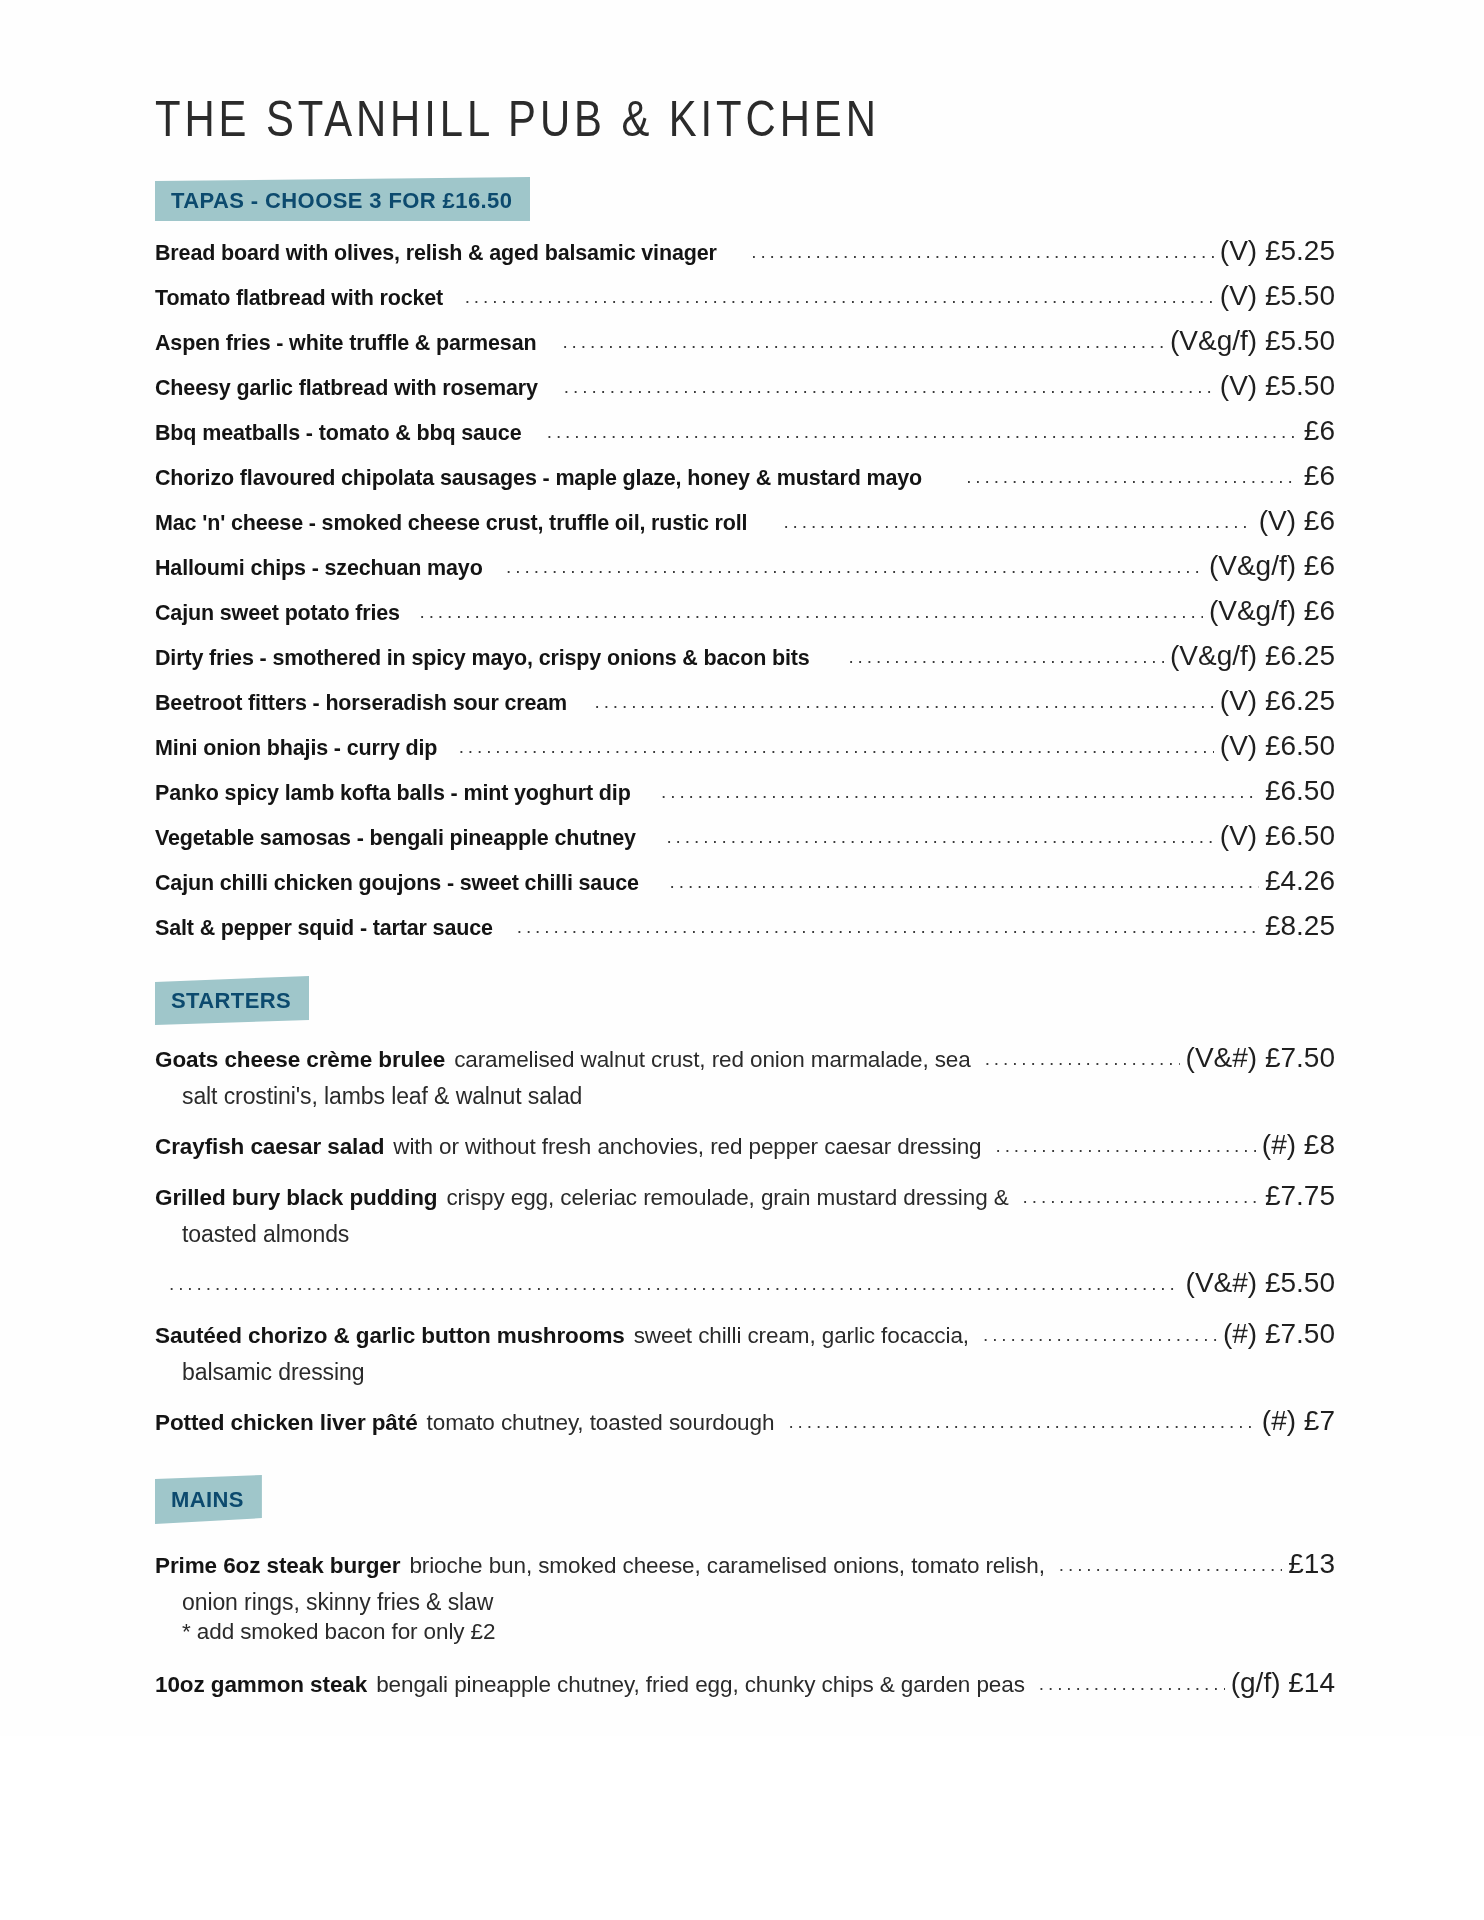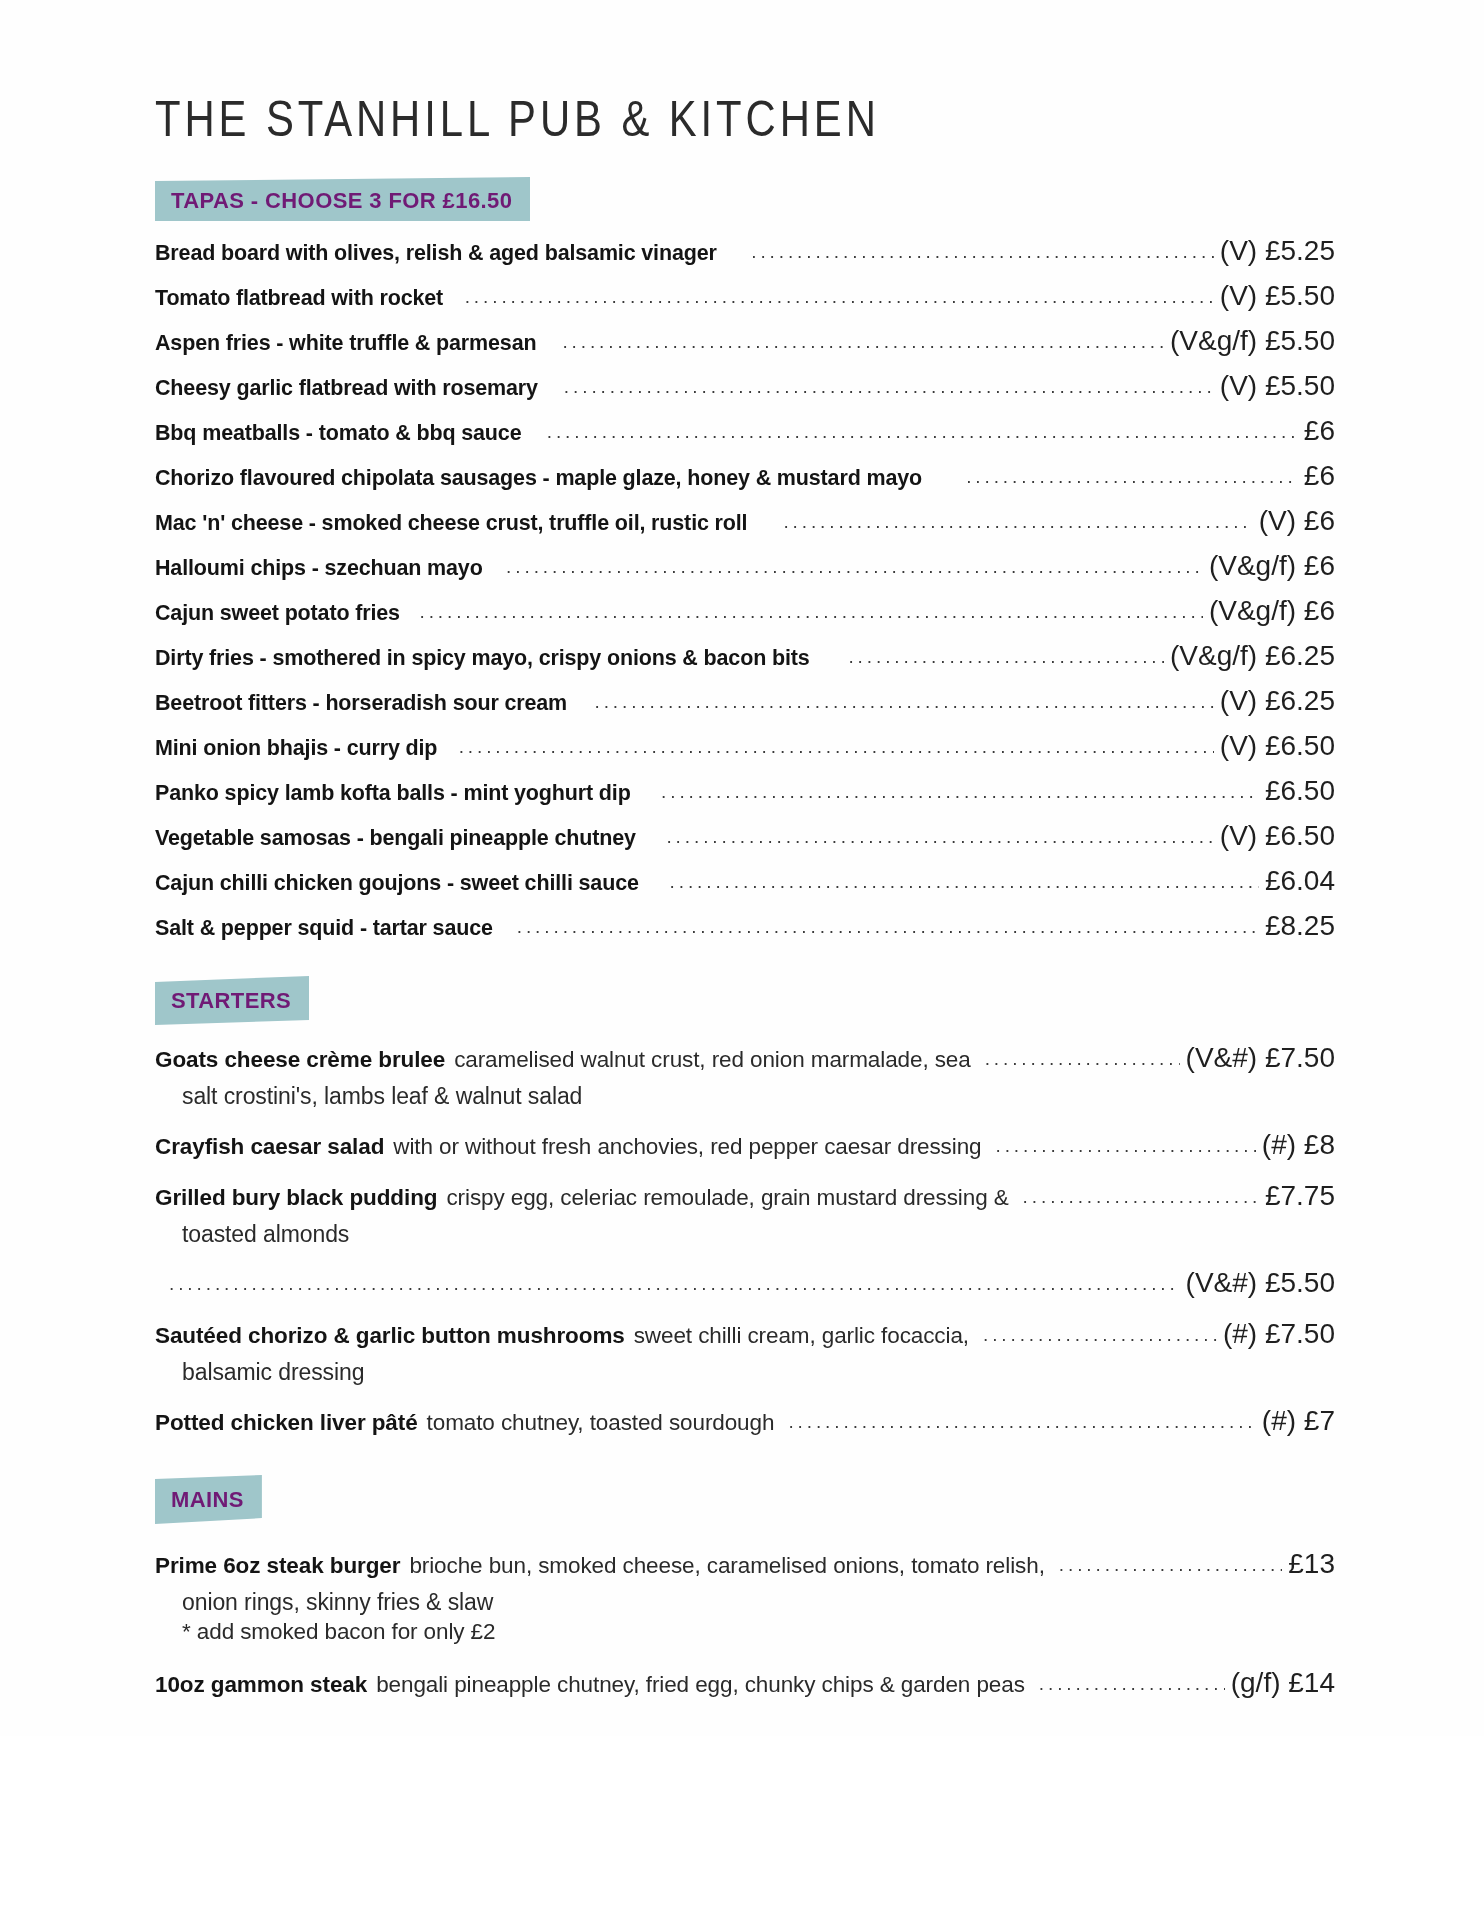--- a/index.html
+++ b/index.html
@@ -45,21 +45,21 @@
     white-space: nowrap;
     margin: 0 0 36px 0;
     line-height: 1.0;
   }
 
   
   .banner {
     position: relative;
     display: inline-block;
     background: #9fc6ca;
-    color: #701a75;
+    color: #0c4a6e;
     font-size: 22px;
     font-weight: bold;
     letter-spacing: 0.4px;
     padding: 9px 18px 9px 16px;
     box-sizing: border-box;
     line-height: 1.0;
   }
   .banner span { position: relative; z-index: 2; display:block; }
   .banner.slant-up {
     clip-path: polygon(0% 9%, 100% 0%, 100% 100%, 0% 100%);
@@ -246,21 +246,21 @@
           <div class="row-right">£6.50</div>
         </div>
         <div class="menu-row">
           <div class="row-left">Vegetable samosas - bengali pineapple chutney</div>
           <div class="leader"></div>
           <div class="row-right">(V) £6.50</div>
         </div>
         <div class="menu-row">
           <div class="row-left">Cajun chilli chicken goujons - sweet chilli sauce</div>
           <div class="leader"></div>
-          <div class="row-right">£6.04</div>
+          <div class="row-right">£4.26</div>
         </div>
         <div class="menu-row">
           <div class="row-left">Salt &amp; pepper squid - tartar sauce</div>
           <div class="leader"></div>
           <div class="row-right">£8.25</div>
         </div>
       </div>
 
       <div class="banner-wrap starters">
         <div class="banner slant-starters">

